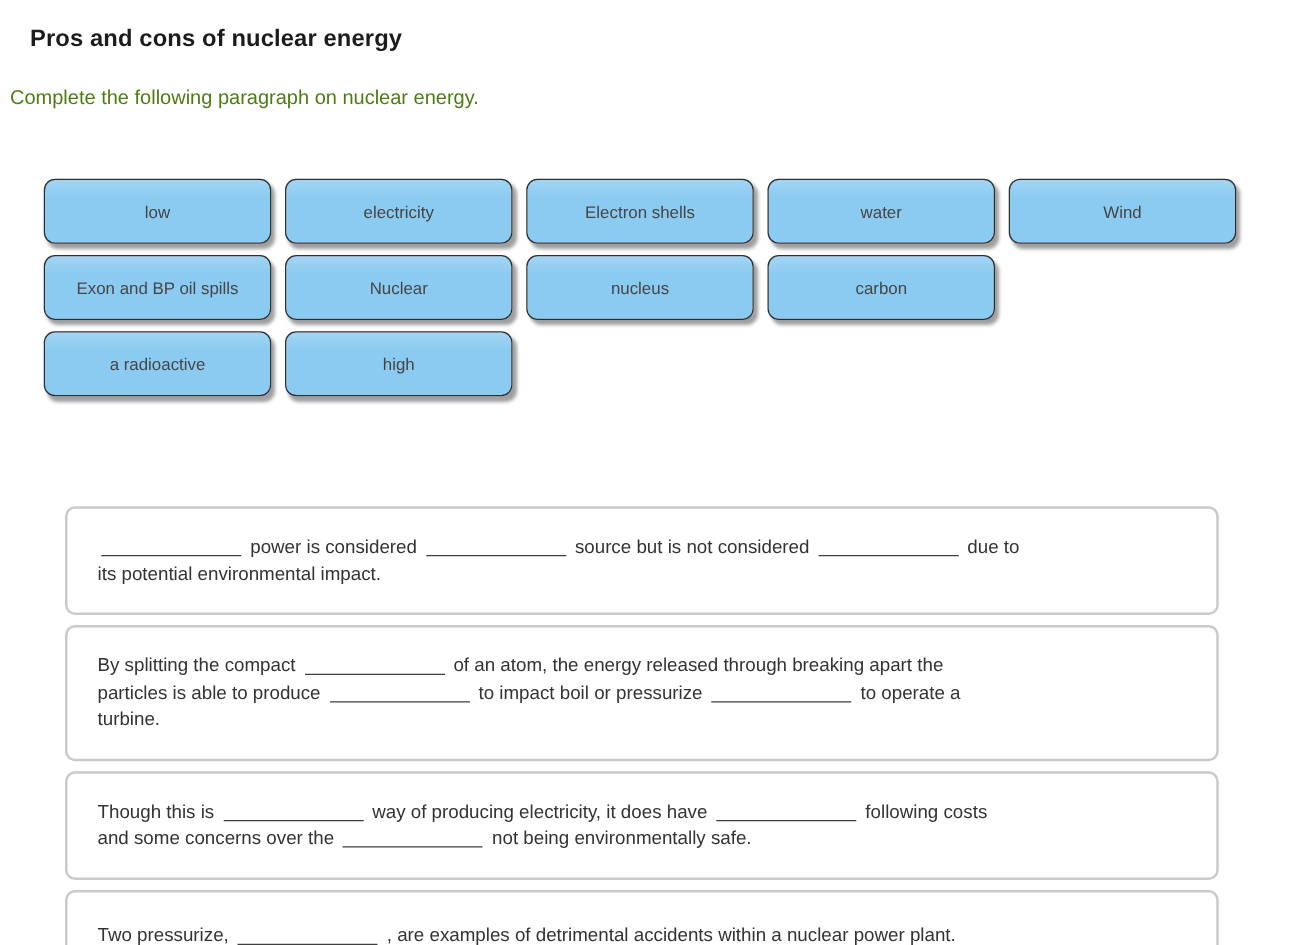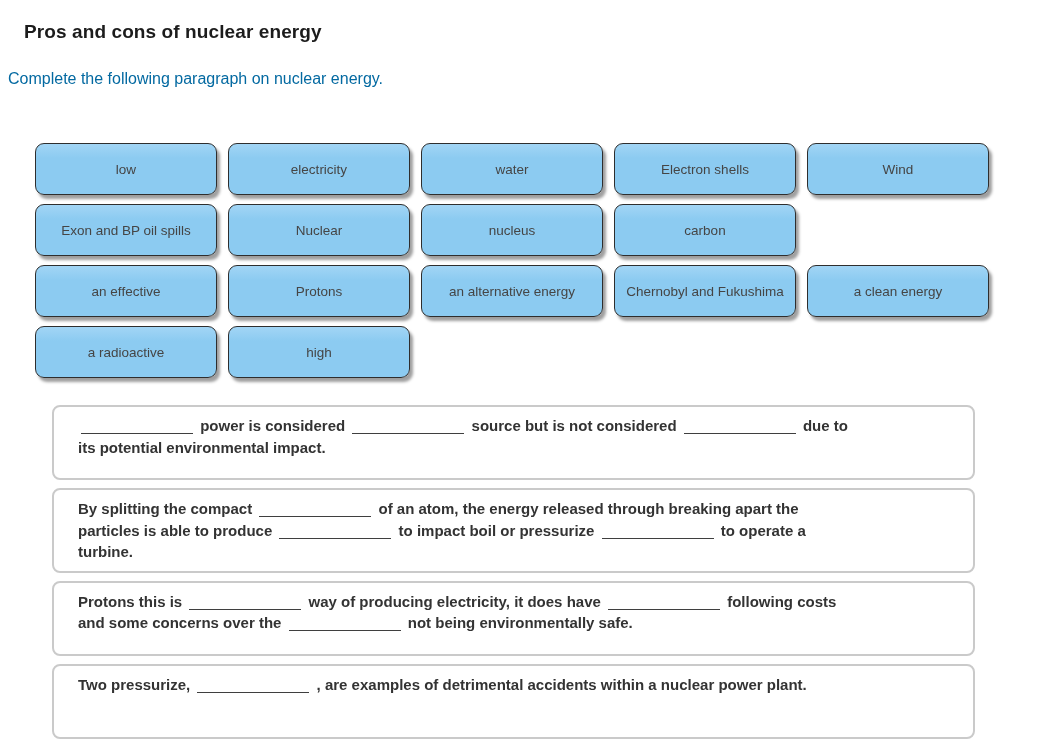--- a/index.html
+++ b/index.html
@@ -13,21 +13,21 @@
   }
   #page-title {
     position: absolute; left: 8px; top: 5px;
     margin: 16px;
     font-size: 19px; font-weight: 700; color: #1c1c1c;
     letter-spacing: 0.1px;
   }
   #instruction {
     position: absolute; left: 8px; top: 70px;
     margin: 0;
-    font-size: 16px; color: #0369a1;
+    font-size: 16px; color: #4d7c0f;
   }
   #word-bank {
     position: absolute; left: 35px; top: 143px;
   }
   .tile-row {
     display: flex;
     gap: 11px;
     margin-bottom: 9px;
   }
   .tile {
@@ -45,24 +45,23 @@
   #paragraph-list {
     position: absolute; left: 52px; top: 405px;
     width: 923px;
   }
   .para-box {
     width: 923px;
     min-height: 75px;
     border: 2px solid #cacaca;
     border-radius: 8px;
     margin-bottom: 8px;
-    display: flex; flex-direction: column; justify-content: flex-start;
-    padding: 8px 24px;
+    display: flex; flex-direction: column; justify-content: center;
+    padding: 20px 24px;
     background: #ffffff;
-    font-weight: bold;
   }
   .para-text {
     font-size: 15px; color: #333333;
     line-height: 21.5px;
   }
   .blank {
     display: inline-block;
     width: 112px; height: 14px;
     border-bottom: 1.5px solid #3f3f3f;
     vertical-align: -3px;
@@ -72,49 +71,42 @@
 </head>
 <body>
 
 <h1 id="page-title">Pros and cons of nuclear energy</h1>
 <p id="instruction">Complete the following paragraph on nuclear energy.</p>
 
 <div id="word-bank">
     <div class="tile-row">
       <div class="tile">low</div>
       <div class="tile">electricity</div>
+      <div class="tile">Electron shells</div>
       <div class="tile">water</div>
-      <div class="tile">Electron shells</div>
       <div class="tile">Wind</div>
     </div>
     <div class="tile-row">
       <div class="tile">Exon and BP oil spills</div>
       <div class="tile">Nuclear</div>
       <div class="tile">nucleus</div>
       <div class="tile">carbon</div>
-    </div>
-    <div class="tile-row">
-      <div class="tile">an effective</div>
-      <div class="tile">Protons</div>
-      <div class="tile">an alternative energy</div>
-      <div class="tile">Chernobyl and Fukushima</div>
-      <div class="tile">a clean energy</div>
     </div>
     <div class="tile-row">
       <div class="tile">a radioactive</div>
       <div class="tile">high</div>
     </div>
   </div>
 
 <div id="paragraph-list">
     <div class="para-box">
       <div class="para-text"><span class="blank"></span><span> power is considered </span><span class="blank"></span><span> source but is not considered </span><span class="blank"></span><span> due to</span><br><span>its potential environmental impact.</span></div>
     </div>
     <div class="para-box">
       <div class="para-text"><span>By splitting the compact </span><span class="blank"></span><span> of an atom, the energy released through breaking apart the</span><br><span>particles is able to produce </span><span class="blank"></span><span> to impact boil or pressurize </span><span class="blank"></span><span> to operate a</span><br><span>turbine.</span></div>
     </div>
     <div class="para-box">
-      <div class="para-text"><span>Protons this is </span><span class="blank"></span><span> way of producing electricity, it does have </span><span class="blank"></span><span> following costs</span><br><span>and some concerns over the </span><span class="blank"></span><span> not being environmentally safe.</span></div>
+      <div class="para-text"><span>Though this is </span><span class="blank"></span><span> way of producing electricity, it does have </span><span class="blank"></span><span> following costs</span><br><span>and some concerns over the </span><span class="blank"></span><span> not being environmentally safe.</span></div>
     </div>
     <div class="para-box">
       <div class="para-text"><span>Two pressurize, </span><span class="blank"></span><span> , are examples of detrimental accidents within a nuclear power plant.</span></div>
     </div>
   </div>
 
 </body></html>

